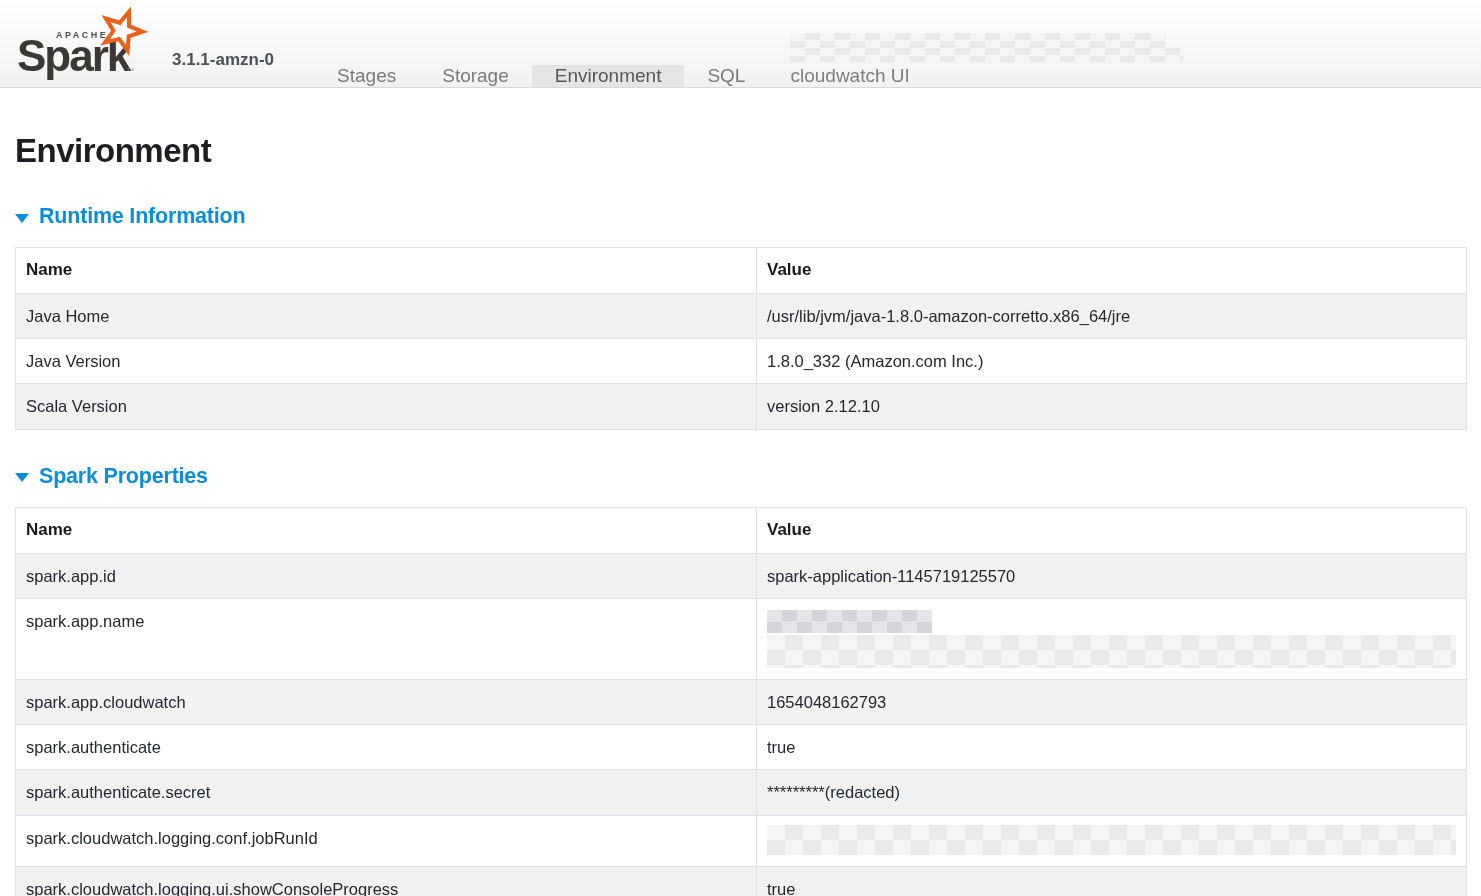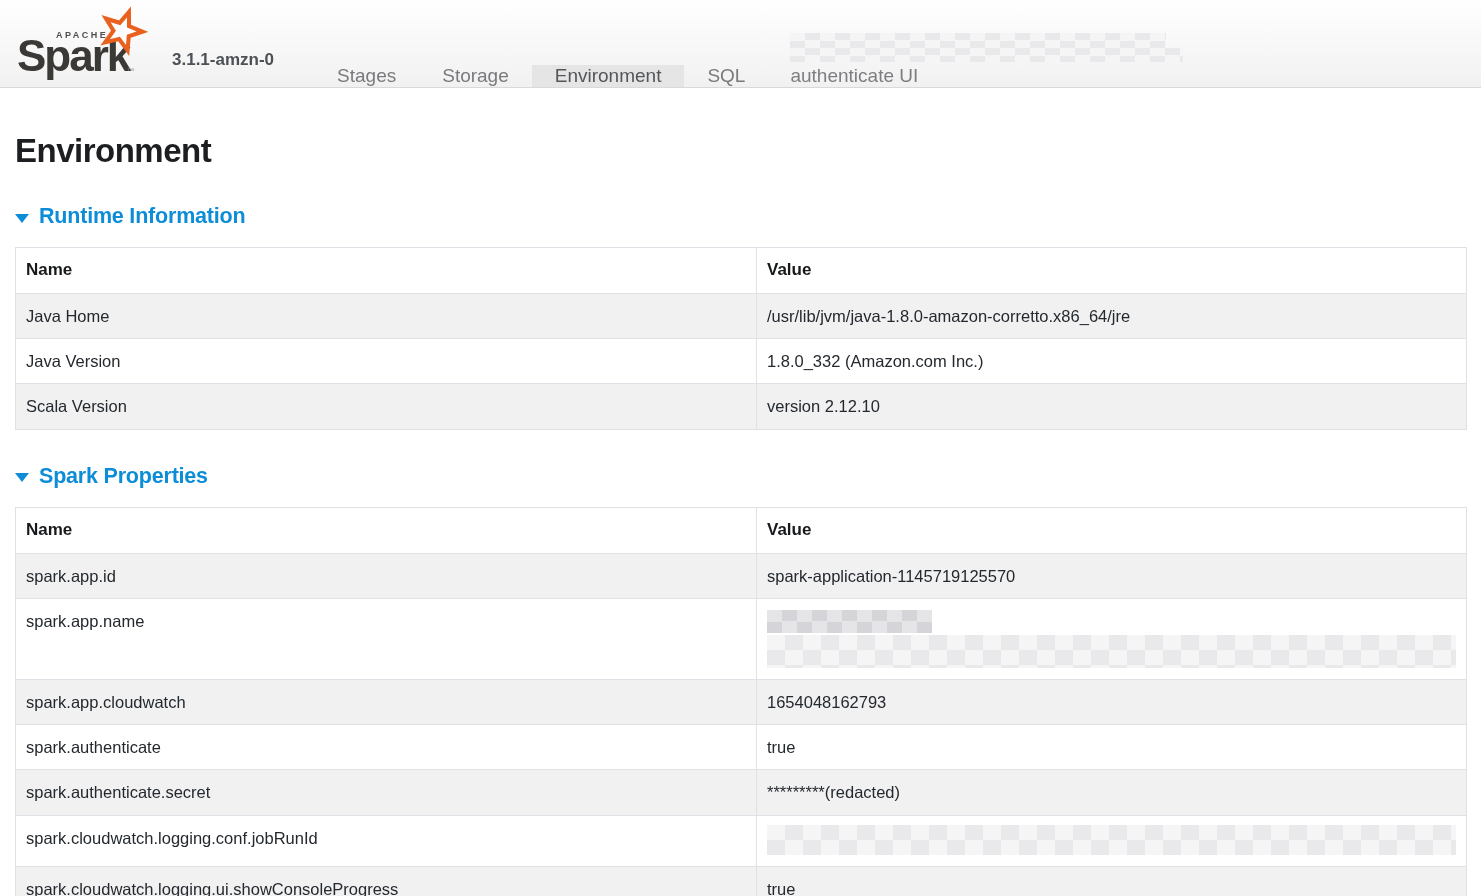--- a/index.html
+++ b/index.html
@@ -86,21 +86,21 @@
   <ul class="nav-tabs" id="nav-tabs">
       <li>Stages</li>
       <li>Storage</li>
       <li class="active">Environment</li>
       <li>SQL</li>
     </ul>
 
   <div class="app-title">
     <div class="mosaic fine nav-mosaic-1"></div>
     <div class="mosaic fine nav-mosaic-2"></div>
-    <span class="suffix">authenticate UI</span>
+    <span class="suffix">cloudwatch UI</span>
   </div>
 </div>
 
 <div class="content">
   <h1 class="page-title">Environment</h1>
   <div id="sections">
       <div class="section-block">
         <div class="section-head">
           <span class="arrow"></span>
           <span class="title">Runtime Information</span>

